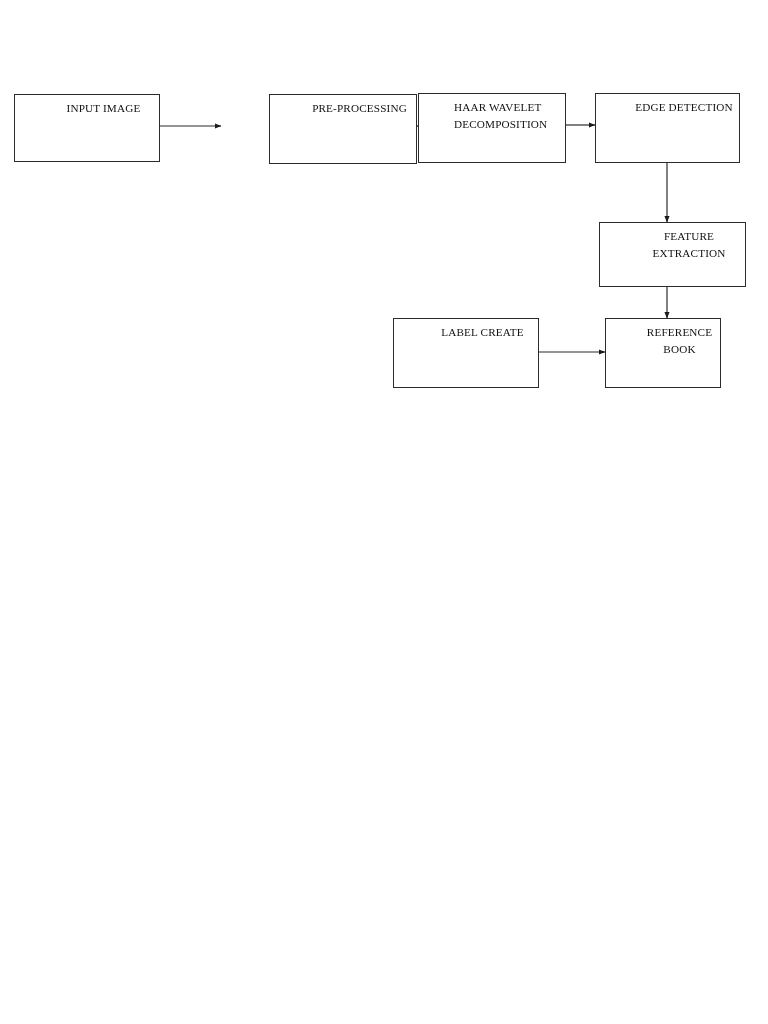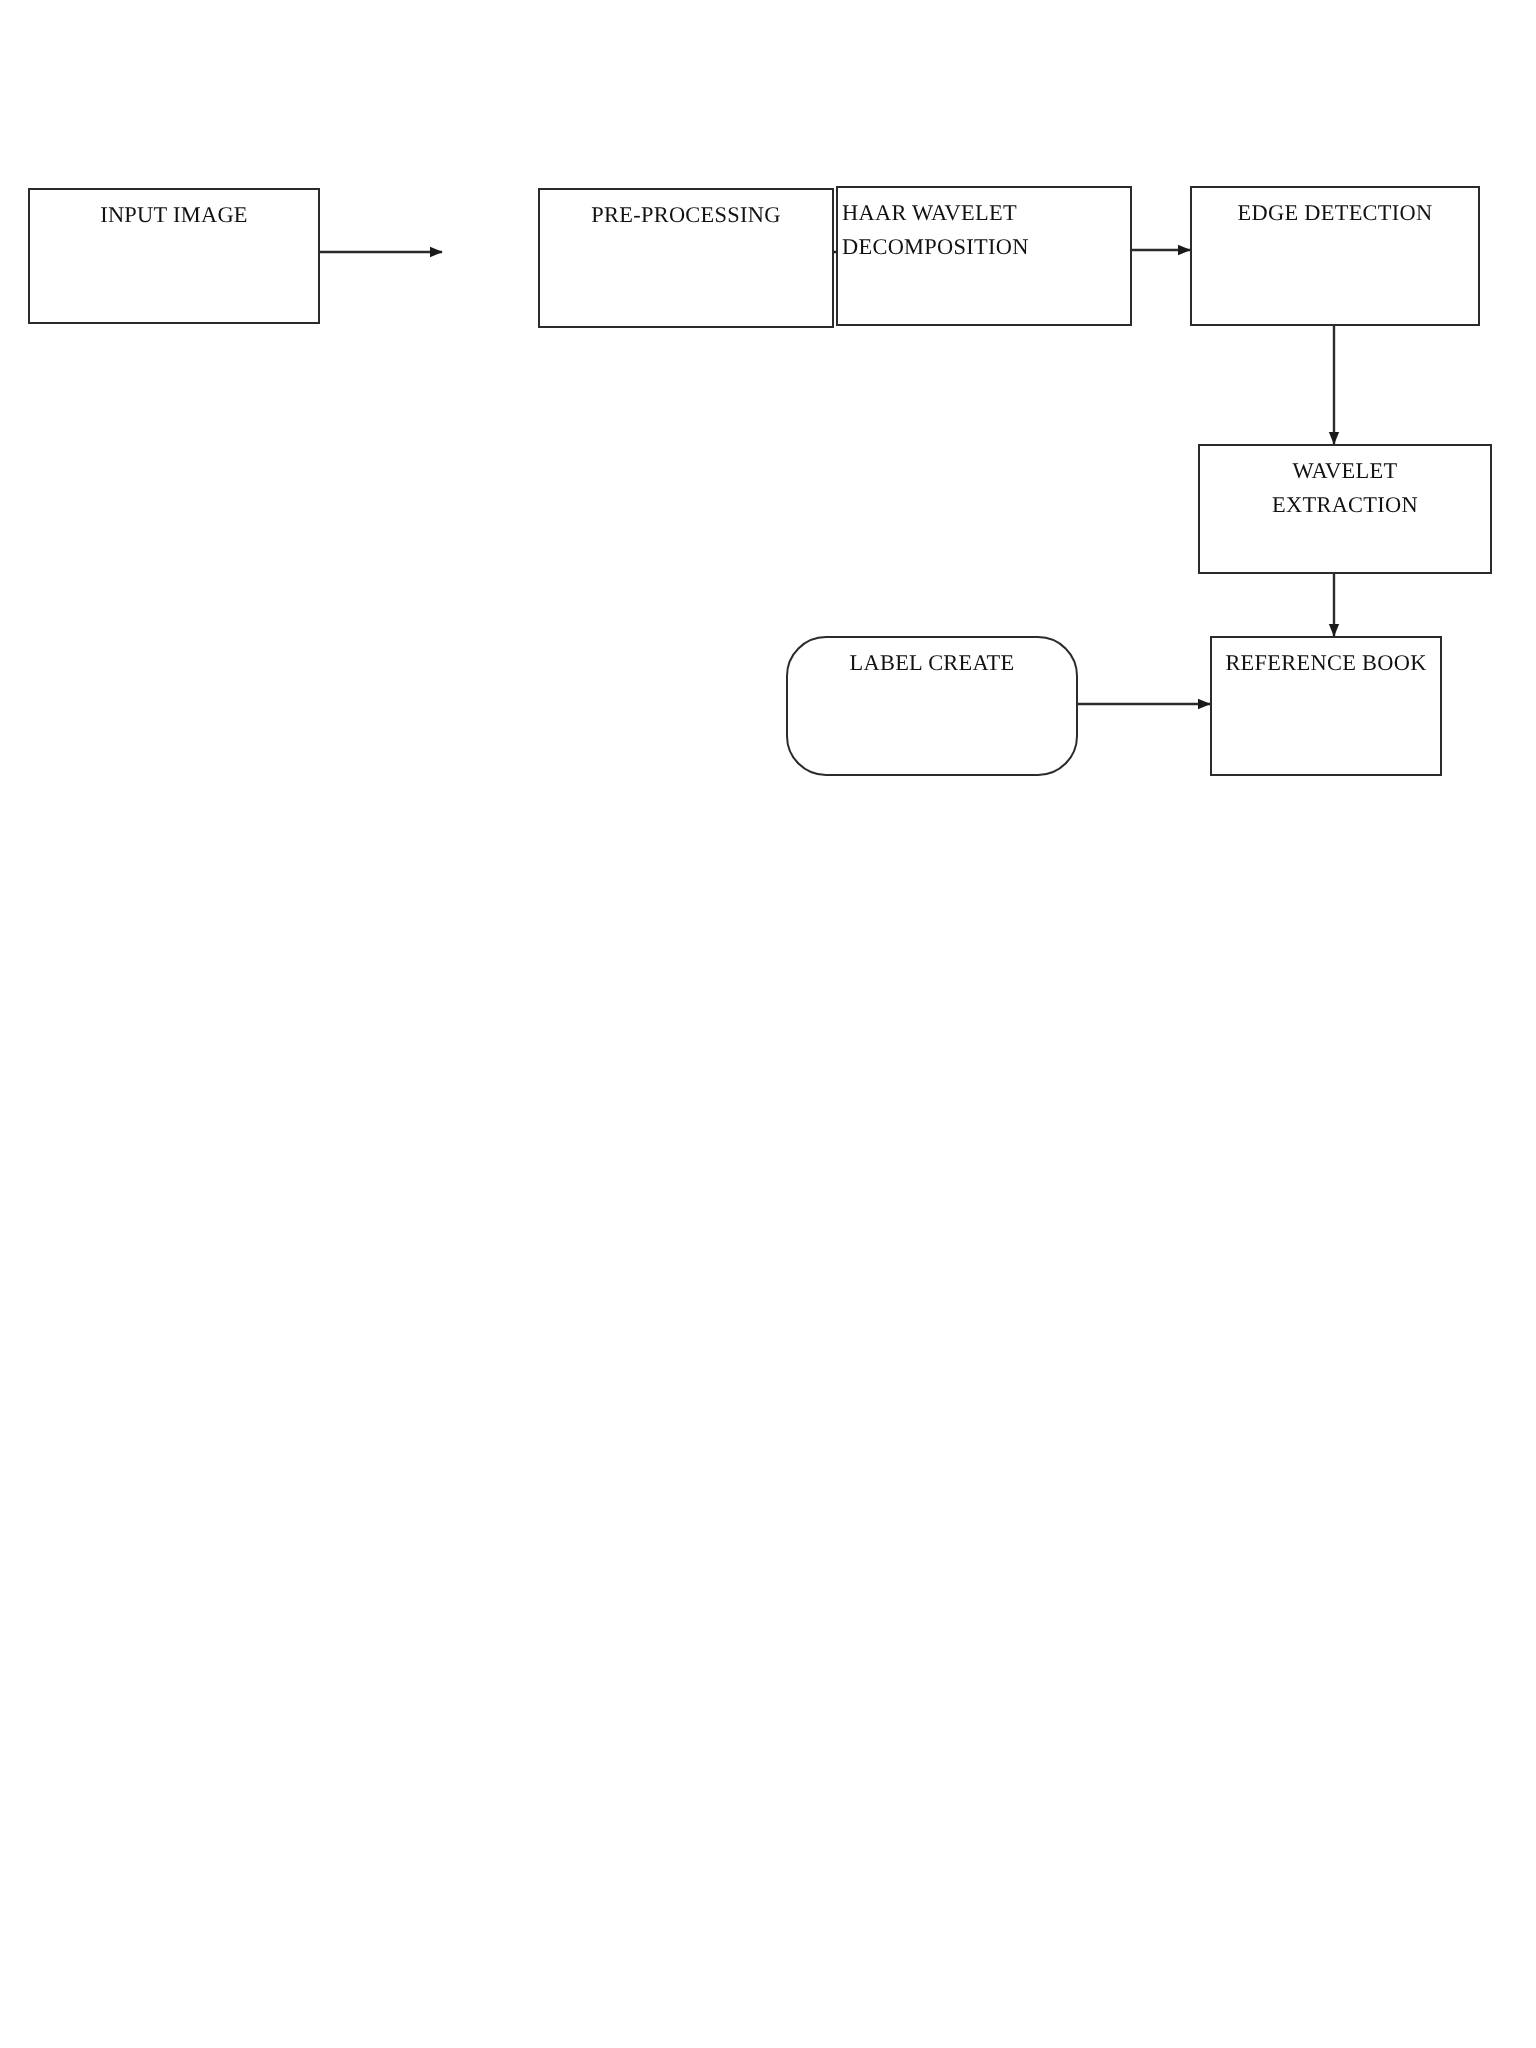--- a/index.html
+++ b/index.html
@@ -25,20 +25,21 @@
   .node {
     position: absolute;
     box-sizing: border-box;
     border: 1.3px solid #2b2b2b;
     background: #ffffff;
     color: #111111;
     font-size: 11.2px;
     line-height: 1.55;
     letter-spacing: 0.15px;
     display: block;
+    padding-left: 33px;
   }
   .node .label {
     display: block;
     width: 100%;
     padding-top: 5px;
     white-space: pre-line;
   }
   .node.center .label { text-align: center; }
   
   .node.twoline .label {
@@ -82,23 +83,23 @@
         <span class="label">PRE-PROCESSING</span>
       </div>
       <div class="node twoline" style="left: 418px; top: 93px; width: 148px; height: 70px; border-color: rgb(43, 43, 43); color: rgb(17, 17, 17);">
         <span class="label">HAAR WAVELET
 DECOMPOSITION</span>
       </div>
       <div class="node center" style="left: 595px; top: 93px; width: 145px; height: 70px; border-color: rgb(43, 43, 43); color: rgb(17, 17, 17);">
         <span class="label">EDGE DETECTION</span>
       </div>
       <div class="node center" style="left: 599px; top: 222px; width: 147px; height: 65px; border-color: rgb(43, 43, 43); color: rgb(17, 17, 17);">
-        <span class="label">WAVELET
+        <span class="label">FEATURE
 EXTRACTION</span>
       </div>
-      <div class="node center" style="left: 393px; top: 318px; width: 146px; height: 70px; border-color: rgb(43, 43, 43); color: rgb(17, 17, 17); border-radius: 20px;">
+      <div class="node center" style="left: 393px; top: 318px; width: 146px; height: 70px; border-color: rgb(43, 43, 43); color: rgb(17, 17, 17);">
         <span class="label">LABEL CREATE</span>
       </div>
       <div class="node center" style="left: 605px; top: 318px; width: 116px; height: 70px; border-color: rgb(43, 43, 43); color: rgb(17, 17, 17);">
         <span class="label">REFERENCE BOOK</span>
       </div>
     </div>
 </div>
 
 </body></html>

